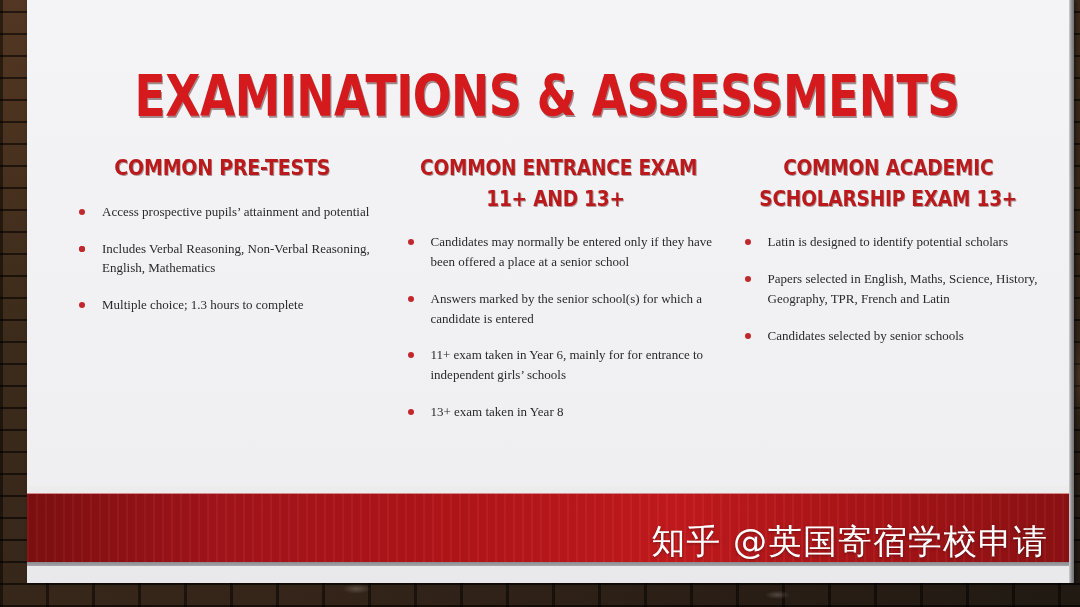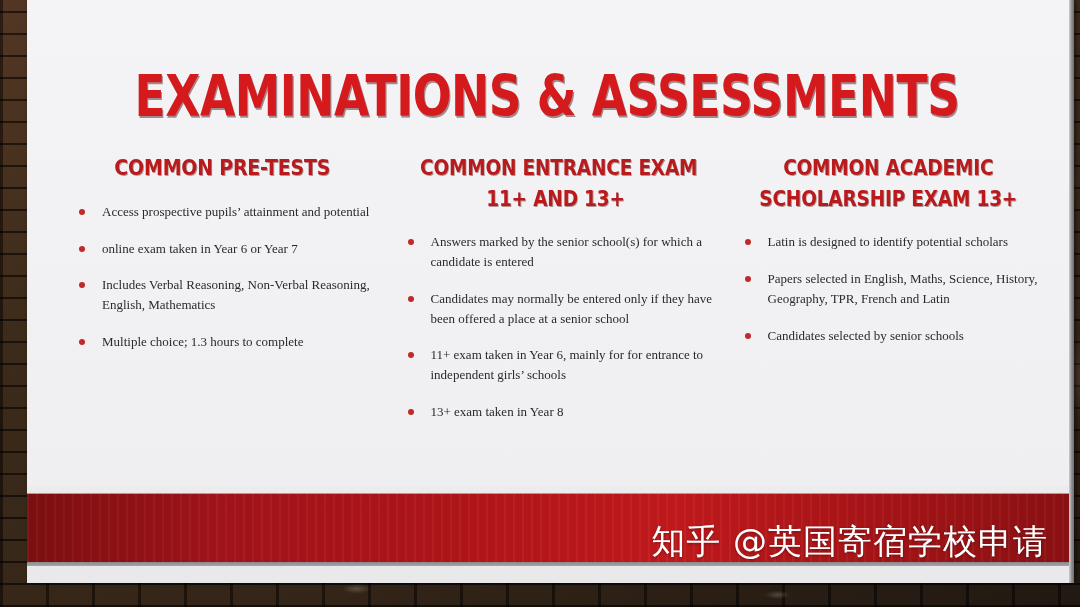--- a/index.html
+++ b/index.html
@@ -207,46 +207,45 @@
         <div class="col-head">
           <div>COMMON PRE-TESTS</div>
         </div>
         <ul class="bullets">
           <li>
             <span class="dot"></span>
             <span>Access prospective pupils’ attainment and potential</span>
           </li>
           <li>
             <span class="dot"></span>
-            <span>online exam taken in Year 6 or Year 7</span>
           </li>
           <li>
             <span class="dot"></span>
             <span>Includes Verbal Reasoning, Non-Verbal Reasoning, English, Mathematics</span>
           </li>
           <li>
             <span class="dot"></span>
             <span>Multiple choice; 1.3 hours to complete</span>
           </li>
         </ul>
       </div>
 
       <div class="column c2">
         <div class="col-head">
           <div>COMMON ENTRANCE EXAM</div>
           <div>11+ AND 13+</div>
         </div>
         <ul class="bullets">
           <li>
             <span class="dot"></span>
+            <span>Candidates may normally be entered only if they have been offered a place at a senior school</span>
+          </li>
+          <li>
+            <span class="dot"></span>
             <span>Answers marked by the senior school(s) for which a candidate is entered</span>
-          </li>
-          <li>
-            <span class="dot"></span>
-            <span>Candidates may normally be entered only if they have been offered a place at a senior school</span>
           </li>
           <li>
             <span class="dot"></span>
             <span>11+ exam taken in Year 6, mainly for for entrance to independent girls’ schools</span>
           </li>
           <li>
             <span class="dot"></span>
             <span>13+ exam taken in Year 8</span>
           </li>
         </ul>

